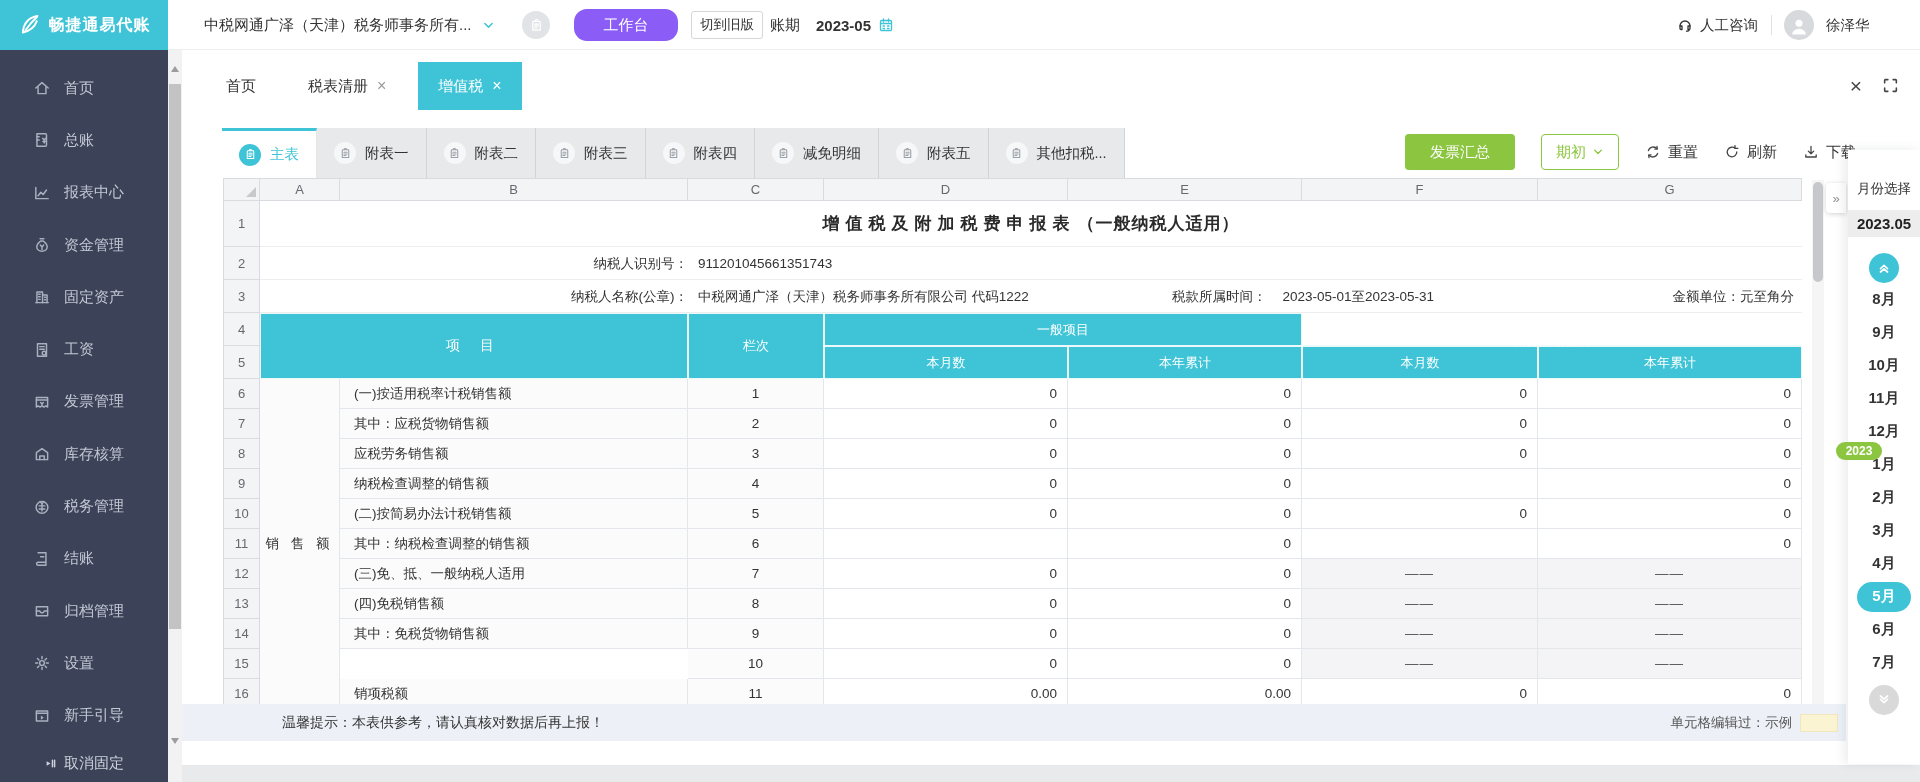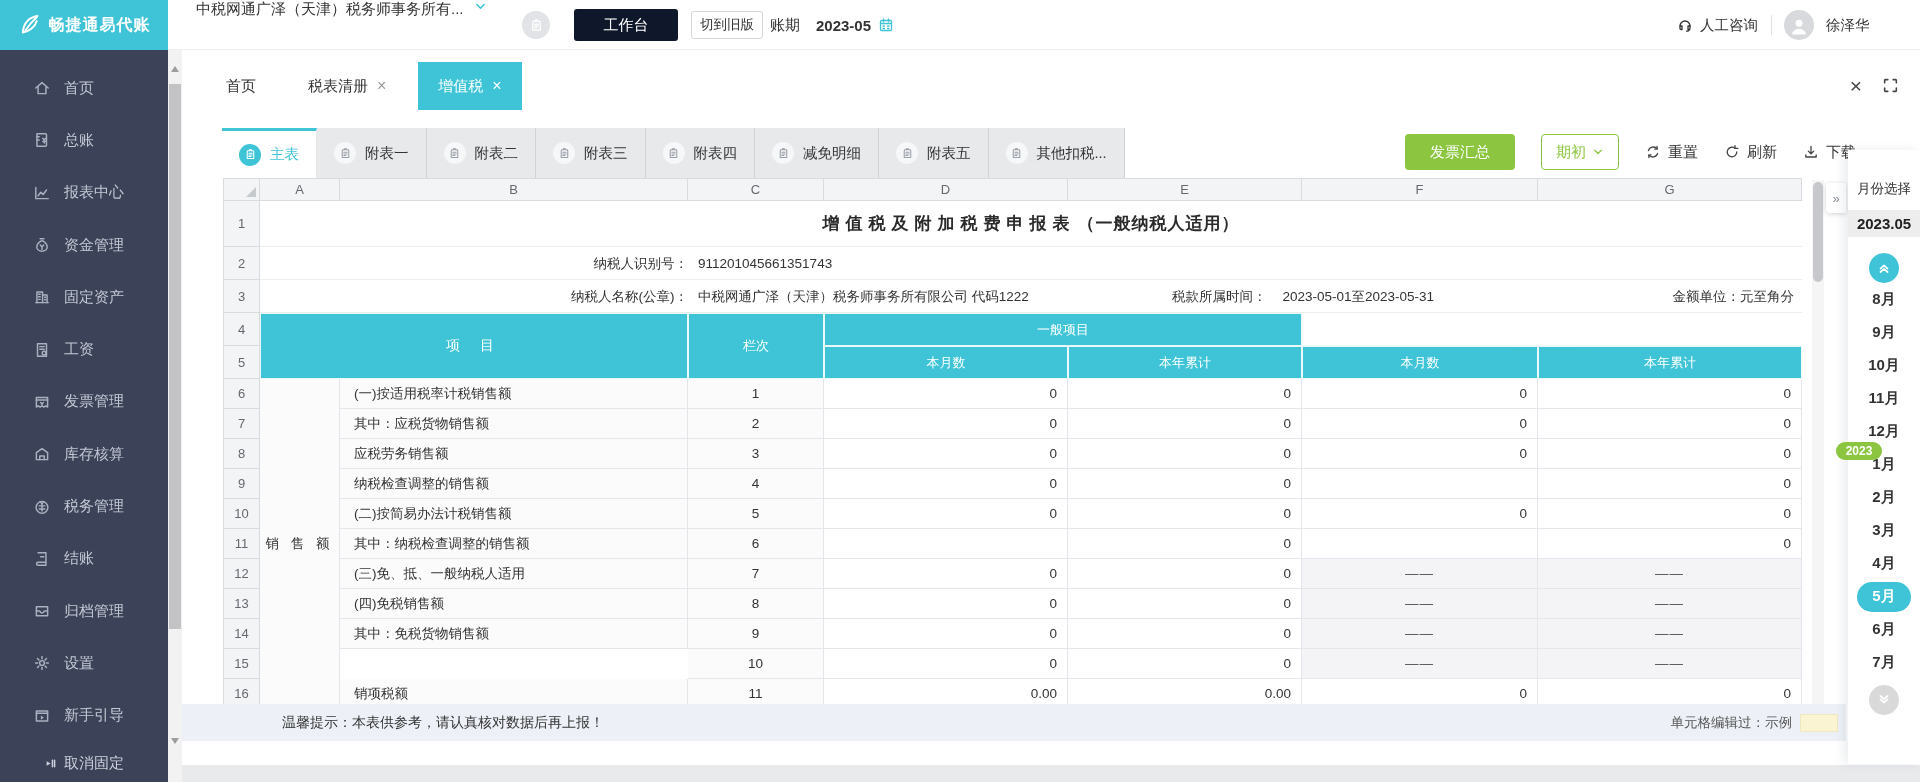--- a/index.html
+++ b/index.html
@@ -7,26 +7,26 @@
   body{font-family:"Liberation Sans","DejaVu Sans",sans-serif;position:relative;background:#fff;color:#333;font-size:14px}
   .icn{display:inline-flex;flex:none}
   .icn svg{width:100%;height:100%;fill:none;stroke:currentColor;stroke-width:1.3;stroke-linecap:round;stroke-linejoin:round}
   .fillic svg{fill:currentColor;stroke:none}
 
   
   #topbar{position:absolute;left:0;top:0;width:1920px;height:50px;background:#fff;border-bottom:1px solid #eceef0;z-index:5}
   #logo{position:absolute;left:0;top:0;width:168px;height:50px;background:#3EC4D6;display:flex;align-items:center;justify-content:center;gap:7px;color:#fff}
   #logo .icn{width:24px;height:24px}
   #brand{font-size:16px;font-weight:bold;letter-spacing:1px}
-  #company{position:absolute;left:196px;top:0;height:50px;display:flex;gap:10px;cursor:pointer}
+  #company{position:absolute;left:204px;top:0;height:50px;display:flex;align-items:center;gap:10px;cursor:pointer}
   #company-name{max-width:268px;overflow:hidden;white-space:nowrap;text-overflow:ellipsis;font-size:15px;color:#333}
   #company .icn{width:13px;height:13px;color:#3EC4D6}
   #clipboard-btn{position:absolute;left:522px;top:11px;width:28px;height:28px;border-radius:50%;background:#e1e3e6;display:flex;align-items:center;justify-content:center;color:#fff;cursor:pointer}
   #clipboard-btn .icn{width:15px;height:15px}
-  #workbench-btn{position:absolute;left:574px;top:9px;width:104px;height:32px;background:#0f172a;color:#fff;border:none;border-radius:3px;font-size:15px;cursor:pointer;font-family:inherit}
+  #workbench-btn{position:absolute;left:574px;top:9px;width:104px;height:32px;background:#8b5cf6;color:#fff;border:none;border-radius:13px;font-size:15px;cursor:pointer;font-family:inherit}
   #oldver-btn{position:absolute;left:691px;top:11px;width:72px;height:28px;background:#fff;border:1px solid #d4d7da;border-radius:3px;font-size:13.5px;color:#333;cursor:pointer;font-family:inherit}
   #period-label{position:absolute;left:770px;top:0;height:50px;display:flex;align-items:center;font-size:15px}
   #period-value{position:absolute;left:816px;top:0;height:50px;display:flex;align-items:center;font-size:15px;font-weight:600;cursor:pointer}
   #calendar{position:absolute;left:878px;top:17px;width:16px;height:16px;color:#3EC4D6;cursor:pointer}
   #support{position:absolute;left:1677px;top:0;height:50px;display:flex;align-items:center;gap:7px;font-size:14.5px;cursor:pointer}
   #support .icn{width:16px;height:16px;color:#333}
   #topdiv{position:absolute;left:1771px;top:15px;width:1px;height:20px;background:#e2e2e2}
   #avatar{position:absolute;left:1784px;top:10px;width:30px;height:30px;border-radius:50%;background:#d7d9dc;display:flex;align-items:center;justify-content:center;color:#fff;overflow:hidden}
   #avatar .icn{width:20px;height:20px;margin-top:4px}
   #username{position:absolute;left:1826px;top:0;height:50px;display:flex;align-items:center;font-size:14.5px;cursor:pointer}

